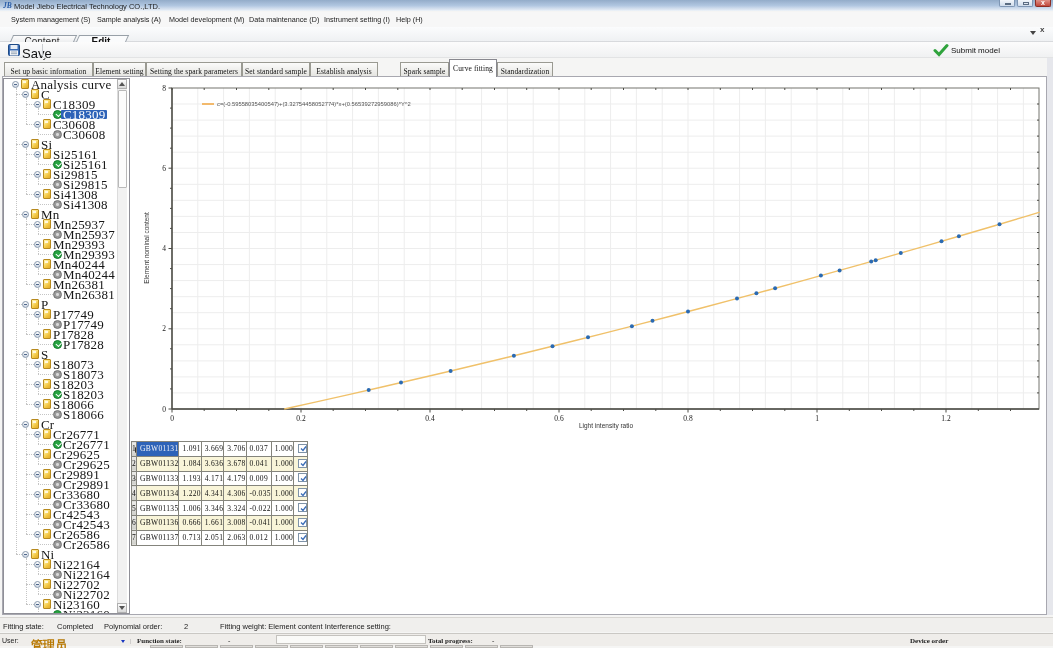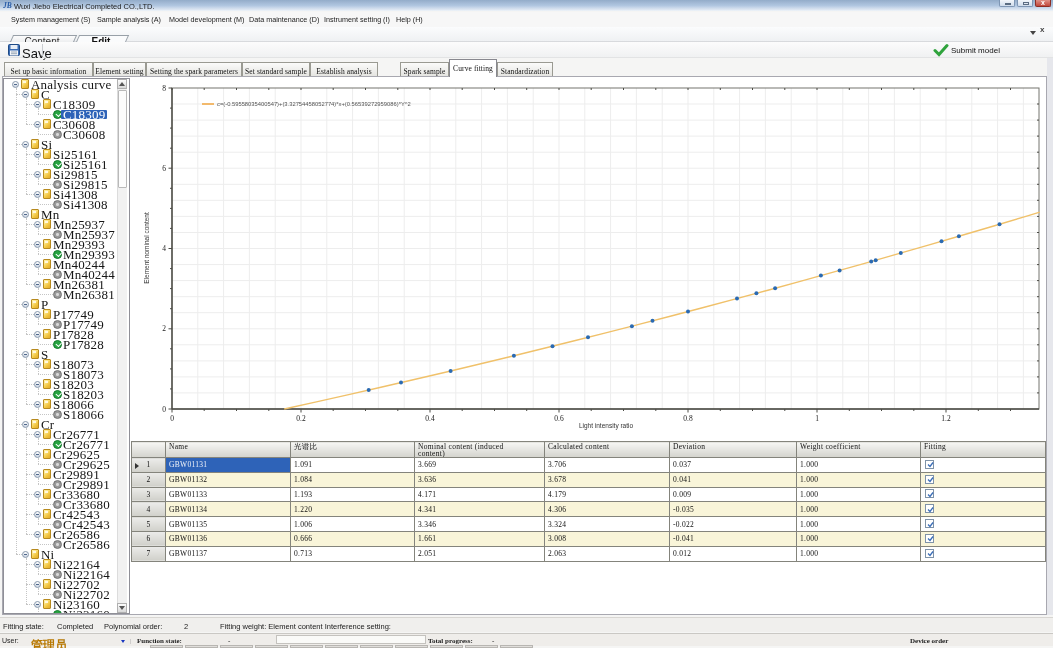--- a/index.html
+++ b/index.html
@@ -87,21 +87,21 @@
 #status .bl { color:#1735c0;margin-top:29px; }
 #status .og { color:#b87800; font-size:12px; }
 #status .pipe { color:#999; font-weight:normal; }
 #progress { position:absolute; left:276px; top:635px; width:150px; height:9px; background:#fafaf8; border:1px solid #c4c2be; }
 
 #rstrip { position:absolute; left:1047px; top:58px; width:6px; height:557px; background:#e6e7ec; }
 </style></head>
 <body>
 <div id="title">
   <span class="ico">JB</span>
-    <span class="txt">Wuxi Jiebo Electrical Completed CO.,LTD.</span>
+    <span class="txt">Model Jiebo Electrical Technology CO.,LTD.</span>
   <span class="wbtn" style="left:999px">
       <i></i>
     </span>
   <span class="wbtn mx" style="left:1017px">
       <i></i>
     </span>
   <span class="wbtn cl" style="left:1035px">
       <i>x</i>
     </span>
 </div>
@@ -672,30 +672,20 @@
     </div>
   </div>
 <span class="sbtn" style="top:79px"></span>
 <span class="sarr up" style="left:119px;top:82px"></span>
 <div id="tsb" style="top:89px;height:514px"></div>
 <span class="sthumb"></span>
 <span class="sbtn" style="top:603px"></span>
 <span class="sarr dn" style="left:119px;top:606px"></span>
 <table class="grid">
     <tbody>
-      <tr class="th">
-        <td style="width:34px"></td>
-        <td style="width:125px">Name</td>
-        <td style="width:124px">光谱比</td>
-        <td style="width:130px">Nominal content (induced<br>content)</td>
-        <td style="width:125px">Calculated content</td>
-        <td style="width:127px">Deviation</td>
-        <td style="width:124px">Weight coefficient</td>
-        <td style="width:125px">Fitting</td>
-      </tr>
       <tr class="dr">
         <td class="rn"><span class="rmark"></span>1</td>
         <td class="selcell">GBW01131</td>
         <td>1.091</td>
         <td>3.669</td>
         <td>3.706</td>
         <td>0.037</td>
         <td>1.000</td>
         <td><span class="cb"><svg width="7" height="7" viewBox="0 0 7 7">
               <path d="M1 3.5 L3 5.5 L6 1.5" stroke="#3a6db8" stroke-width="1.3" fill="none"></path>

